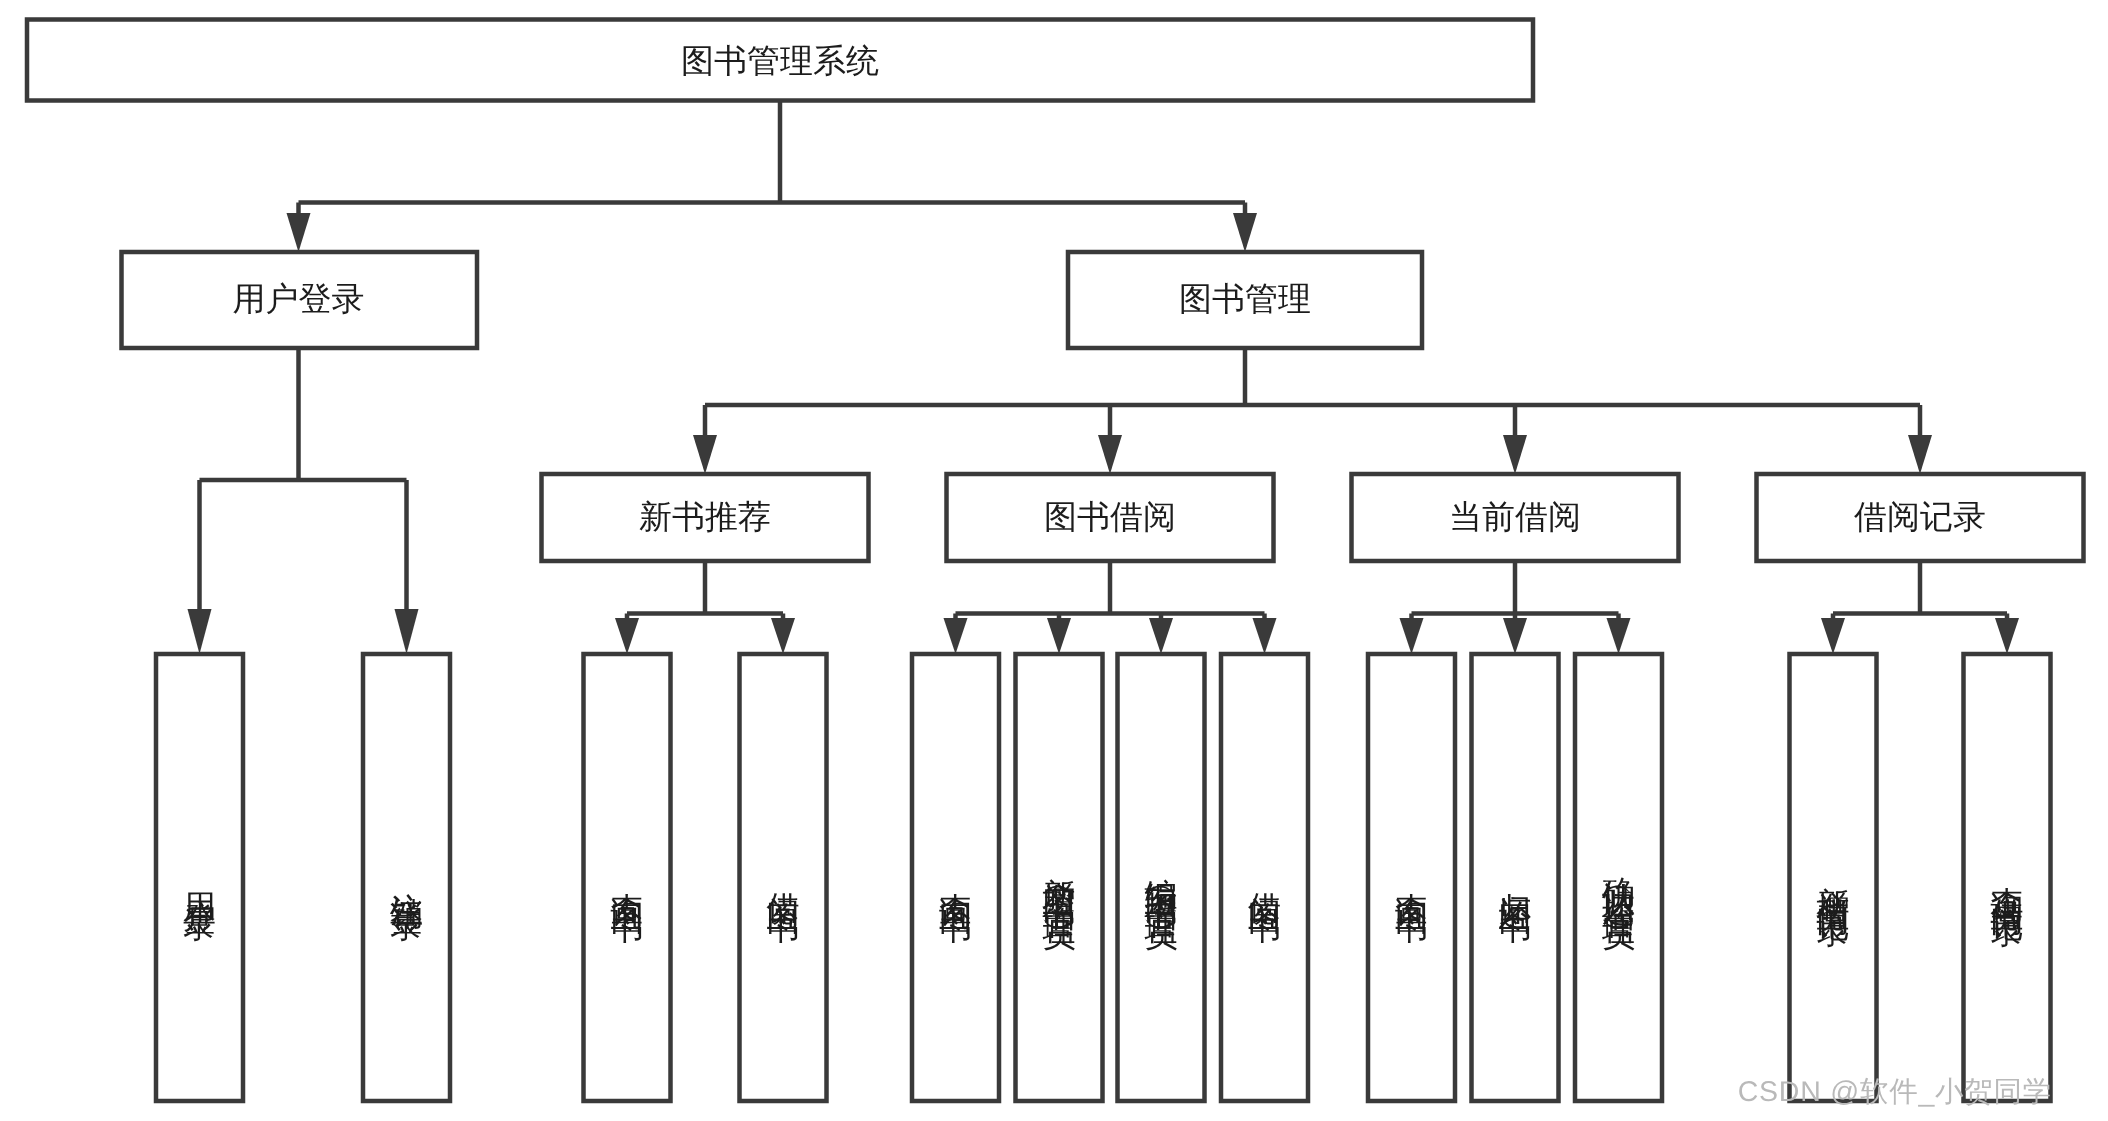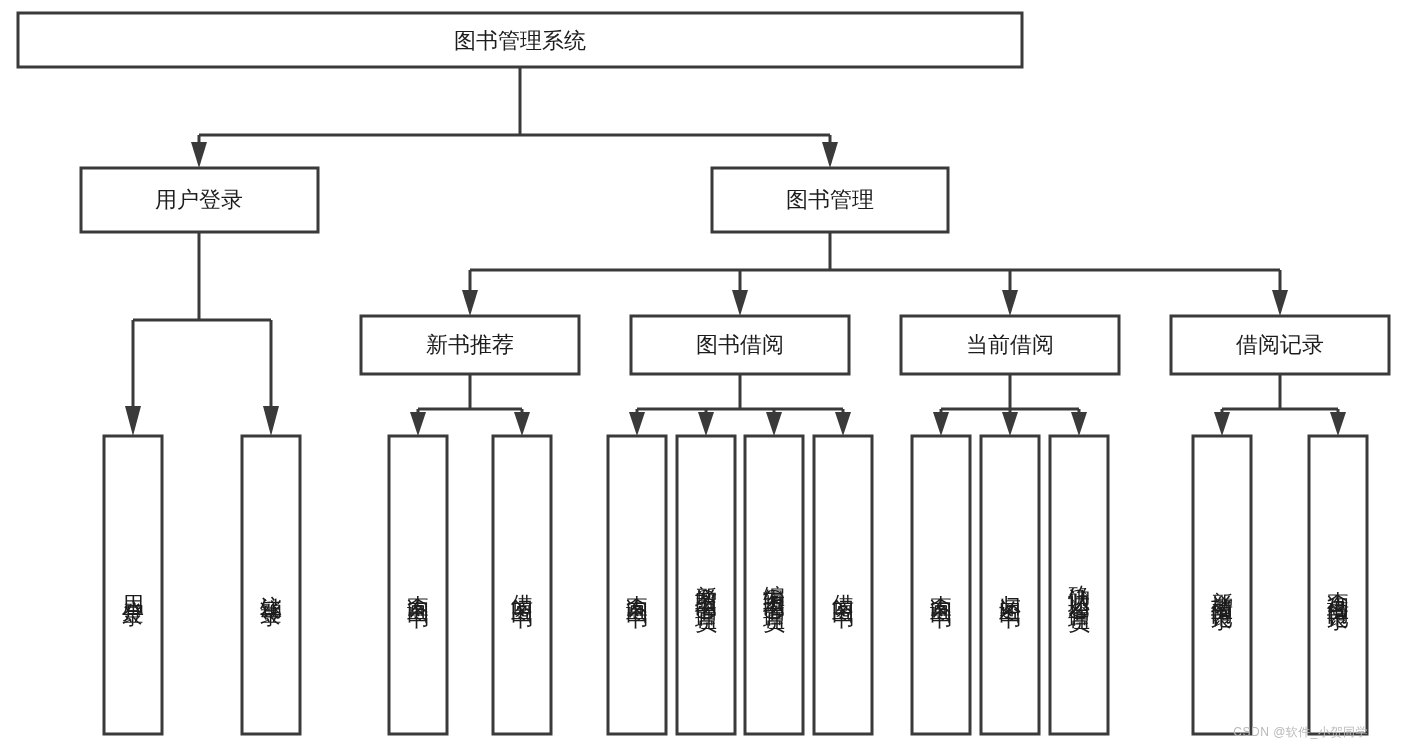--- a/index.html
+++ b/index.html
@@ -64,21 +64,21 @@
     justify-content: center;
     text-align: center;
     box-sizing: border-box;
     pointer-events: none;
   }
   .watermark {
     position: absolute;
     right: 8px;
     bottom: 6px;
     font-family: "Liberation Sans", "DejaVu Sans", sans-serif;
-    font-size: 12px;
+    font-size: 19px;
     color: #b9b9b9;
     letter-spacing: 0.5px;
     white-space: nowrap;
   }
 </style>
 </head>
 <body>
 
 <div id="diagram-root">
 

